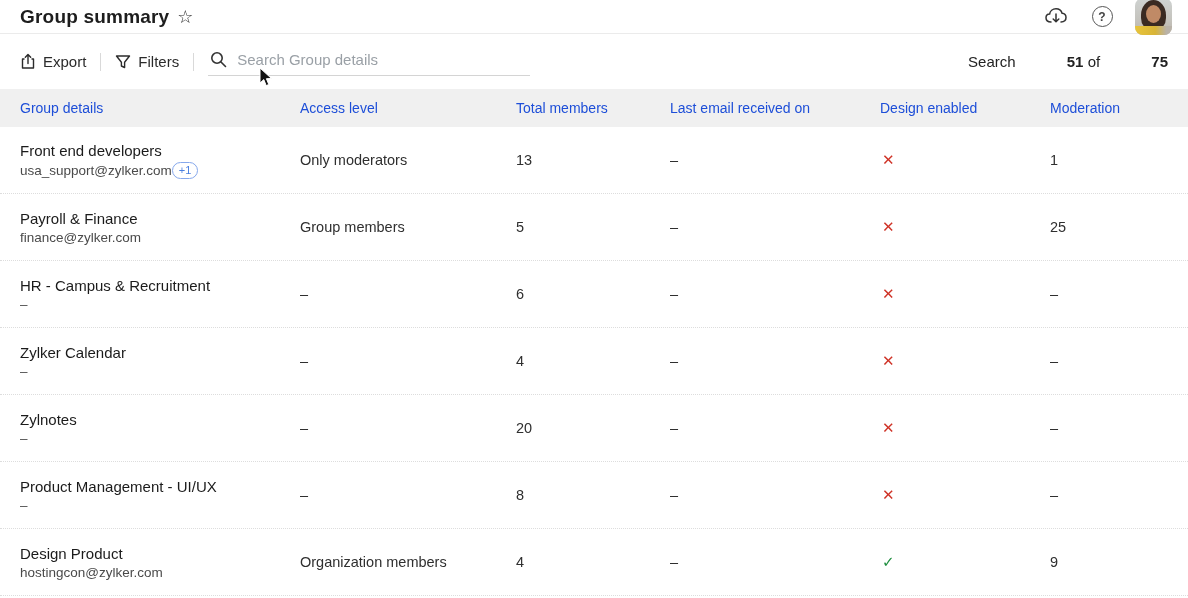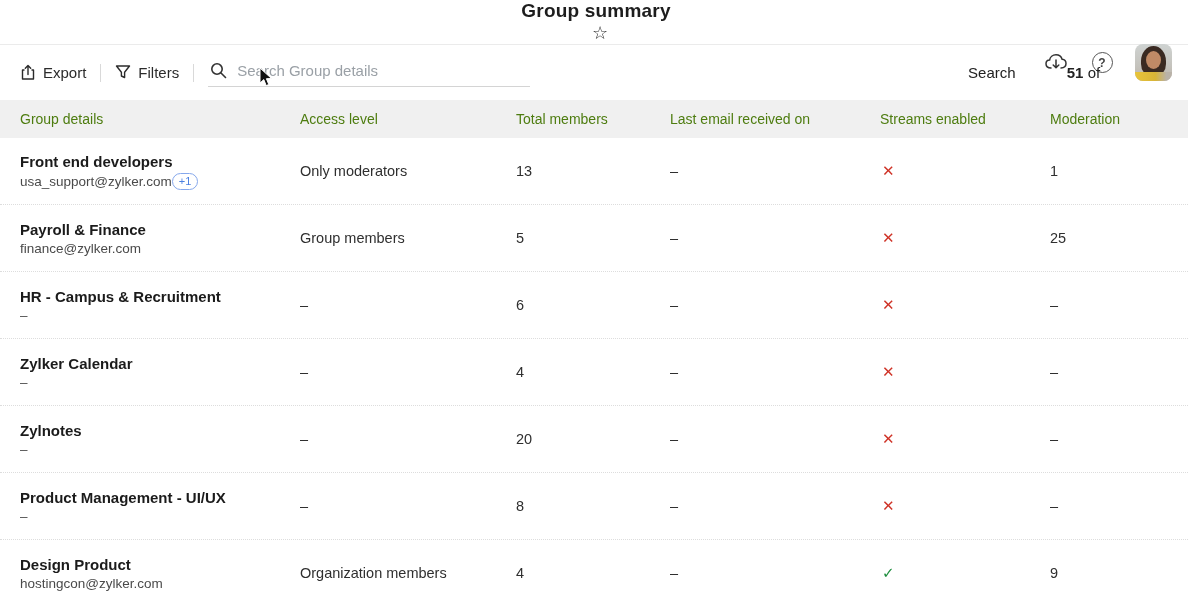--- a/index.html
+++ b/index.html
@@ -3,56 +3,56 @@
 <meta charset="utf-8">
 <style>
   * { margin:0; padding:0; box-sizing:border-box; }
   html,body { width:1188px; height:598px; }
   body {
     font-family:"Liberation Sans","DejaVu Sans",sans-serif;
     background:#ffffff; color:#222; overflow:hidden; position:relative;
   }
   
   .topbar {
-    height:45px; display:flex; align-items:center;
-    padding:0 16px 0 20px; border-bottom:1px solid #ebebeb;flex-direction:column;
+    height:34px; display:flex; align-items:center;
+    padding:0 16px 0 20px; border-bottom:1px solid #ebebeb;
   }
   .page-title { font-size:19px; font-weight:600; color:#1d1d1d; letter-spacing:.2px; }
   .star { font-size:18px; margin-left:8px; color:#2b2b2b; font-weight:400; }
   .topbar-right { margin-left:auto; display:flex; align-items:center; gap:20px; }
   .icon-btn { width:26px; height:26px; display:flex; align-items:center; justify-content:center; cursor:pointer; }
   .help-circle {
     width:21px; height:21px; border:1.4px solid #555; border-radius:50%;
     display:flex; align-items:center; justify-content:center;
     font-size:12px; color:#444; font-weight:600;
   }
   .avatar {
     width:37px; height:37px; border-radius:8px; overflow:hidden; position:relative;
     background:linear-gradient(180deg,#cfd3d2 0%,#c5c3bd 60%,#b9b2a8 100%); cursor:pointer;
   }
   .avatar .hair { position:absolute; left:6px; top:2px; width:25px; height:30px; border-radius:50% 50% 40% 40%; background:#3a2a22; }
   .avatar .face { position:absolute; left:11px; top:7px; width:15px; height:18px; border-radius:50%; background:#c08a66; }
   .avatar .shirt { position:absolute; left:0; bottom:0; width:100%; height:9px; background:linear-gradient(90deg,#e8c43a 0%,#d8b437 55%,#b9b2a8 85%); }
   
   .toolbar { height:55px; display:flex; align-items:center; padding:0 20px; }
-  .tool-item { display:flex; gap:7px; font-size:15px; color:#2b2b2b; cursor:pointer; }
+  .tool-item { display:flex; align-items:center; gap:7px; font-size:15px; color:#2b2b2b; cursor:pointer; }
   .tool-sep { width:1px; height:18px; background:#d9d9d9; margin:0 14px; }
   .search-wrap { display:flex; align-items:center; gap:10px; width:322px; border-bottom:1px solid #d4d4d4; padding:4px 2px 7px 2px; }
   .search-input { border:none; outline:none; flex:1; font-size:15px; color:#333; background:transparent; font-family:inherit; }
   .search-input::placeholder { color:#9aa0a6; }
   .showing { margin-left:auto; font-size:15px; color:#222; }
   .showing b { font-weight:700;margin-left:47px; }
   
   .grid-row { display:grid; grid-template-columns:300px 216px 154px 210px 170px 138px; align-items:center; }
-  .thead { background:#f0f0f0; height:38px; font-size:14px; color:#4d7c0f; }
+  .thead { background:#f0f0f0; height:38px; font-size:14px; color:#1d4ed8; }
   .thead .cell { padding-right:8px; }
   .cell-first { padding-left:20px; }
   .trow { height:67px; border-bottom:1px dotted #ddd; background:#fff; }
   .group-cell { display:flex; flex-direction:column; justify-content:center; gap:3px; }
-  .group-name { font-size:15px; font-weight:700; color:#1b1b1b; }
+  .group-name { font-size:15px; font-weight:400; color:#1b1b1b; }
   .group-sub { font-size:13.5px; color:#4a4a4a; display:flex; align-items:center; }
   .badge {
     font-size:11px; color:#4a7fe0; border:1px solid #86a8ec; border-radius:10px;
     padding:1px 6px; line-height:13px; background:#fff; cursor:pointer;
   }
   .val { font-size:14.5px; color:#2f2f2f; }
   .status { font-size:15px; font-weight:600; padding-left:2px; }
   .status.disabled { color:#cf3327; }
   .status.enabled { color:#1e8e3e; }
   svg.glyph { display:block; }
@@ -120,21 +120,21 @@
     <span>of</span>
     <b>75</b>
   </div>
 </div>
 
 <div class="grid-row thead">
   <div class="cell cell-first">Group details</div>
   <div class="cell">Access level</div>
   <div class="cell">Total members</div>
   <div class="cell">Last email received on</div>
-  <div class="cell">Streams enabled</div>
+  <div class="cell">Design enabled</div>
   <div class="cell">Moderation</div>
 </div>
 
 <div>
   <div class="grid-row trow">
     <div class="group-cell cell-first">
       <span class="group-name">Front end developers</span>
       <span class="group-sub">
         <span>usa_support@zylker.com</span>
         <span class="badge">+1</span>

